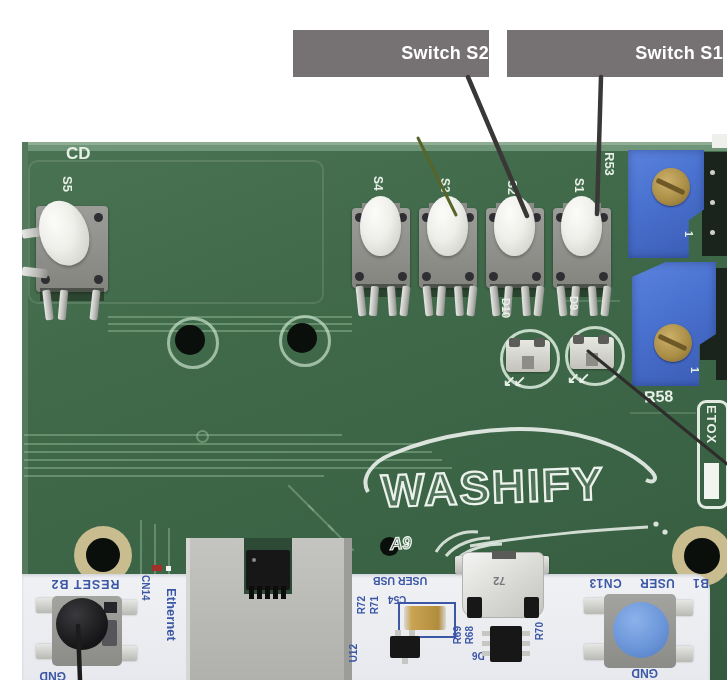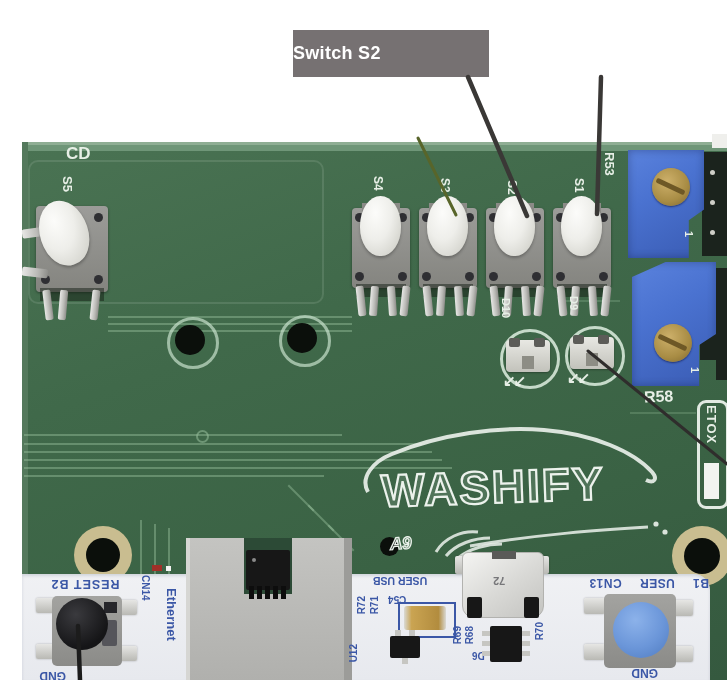--- a/index.html
+++ b/index.html
@@ -2,21 +2,21 @@
 <html><head>
 <meta charset="utf-8">
 <style>
   html,body{margin:0;padding:0;background:#fff;}
   .stage{position:relative;width:727px;height:680px;background:#ffffff;overflow:hidden;
          font-family:"Liberation Sans",sans-serif;}
   .abs{position:absolute;}
 
   
   .callout{position:absolute;top:30px;height:47px;background:#767172;color:#ffffff;
-           display:flex;align-items:center;justify-content:flex-start;
+           display:flex;align-items:center;justify-content:flex-end;
            font-size:18px;font-weight:600;letter-spacing:.3px;}
 
   
   .pcb{position:absolute;left:22px;top:142px;width:705px;height:538px;
        background:linear-gradient(160deg,#4a7353 0%,#40694a 35%,#3a6244 70%,#35593f 100%);}
   .silk{color:#e7efe6;font-weight:bold;}
   .vtext{writing-mode:vertical-rl;}
   .vflip{writing-mode:vertical-rl;transform:rotate(180deg);}
   .flip180{transform:rotate(180deg);transform-origin:center;display:inline-block;}
 
@@ -342,20 +342,23 @@
   <div class="padc" style="left:672px;top:600px;width:21px;height:16px;"></div>
   <div class="padc" style="left:672px;top:646px;width:21px;height:16px;"></div>
   <div class="abs" style="left:604px;top:594px;width:72px;height:74px;background:linear-gradient(180deg,#a3a3a0,#8b8b88);border-radius:5px;">
     <div class="abs" style="left:9px;top:8px;width:56px;height:56px;border-radius:50%;background:radial-gradient(circle at 40% 32%,#8cb2ea,#6b96d9 55%,#4f7bc0 100%);"></div>
   </div>
   <div class="btxt flip180 abs" style="left:612px;top:666px;width:46px;font-size:12px;">GND</div>
 
   <div class="callout" style="left:293px;width:196px;">
     <span>Switch S2</span>
   </div>
+  <div class="callout" style="left:507px;width:216px;">
+    <span>Switch S1</span>
+  </div>
 
   <svg class="abs" style="left:0;top:0;pointer-events:none;" width="727" height="680">
     <line x1="468" y1="77" x2="527" y2="216" stroke="#3a3836" stroke-width="4.5"></line>
     <line x1="601" y1="77" x2="597" y2="214" stroke="#3a3836" stroke-width="4.5"></line>
     <line x1="418" y1="138" x2="456" y2="215" stroke="#58652a" stroke-width="3"></line>
     <line x1="588" y1="351" x2="727" y2="464" stroke="#2f2d2c" stroke-width="3"></line>
     <line x1="78" y1="626" x2="80" y2="680" stroke="#1c1c1c" stroke-width="4.5"></line>
   </svg>
 
 </div>

